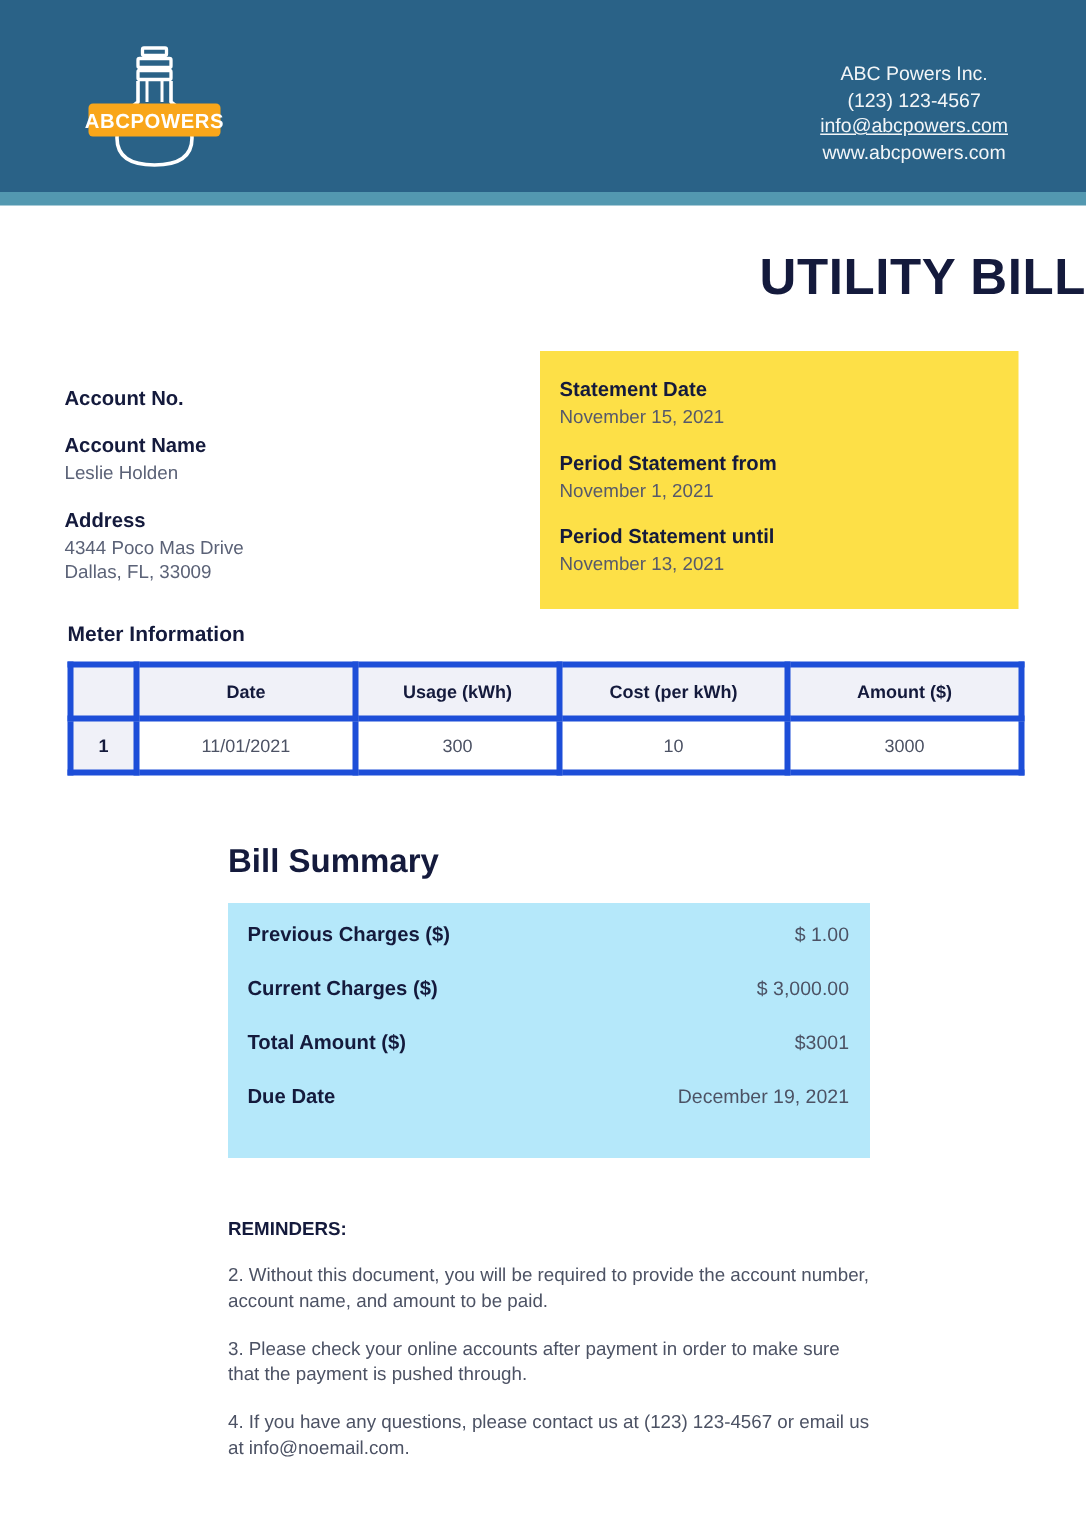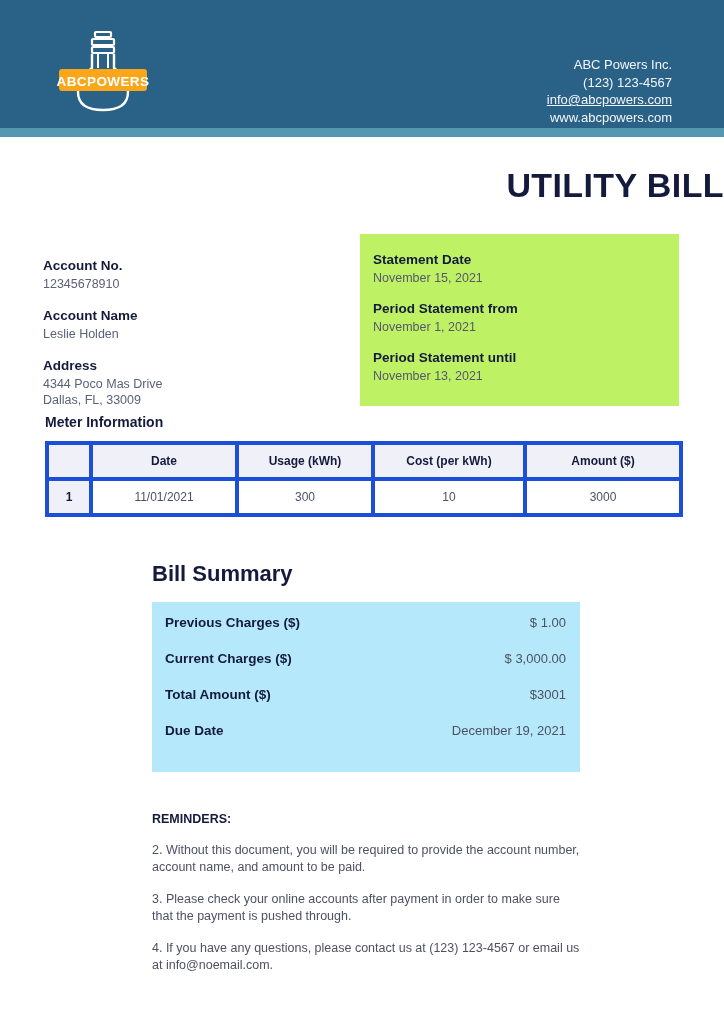--- a/index.html
+++ b/index.html
@@ -34,22 +34,22 @@
     top: 28px;
     width: 94px;
     height: 92px;
   }
   .logo svg { display: block; }
 
   
   .company-block {
     position: absolute;
     right: 52px;
-    top: 56px;
-    text-align: right;
+    top: 40px;
+    text-align: center;
     color: #f3f6f8;
     font-size: 13px;
     line-height: 17.5px;
   }
   .company-block div { white-space: nowrap; }
   .company-email {
     text-decoration: underline;
     color: #f3f6f8;
     cursor: pointer;
   }
@@ -90,21 +90,21 @@
     line-height: 16px;
   }
   .field-group { margin-bottom: 16px; }
 
   .statement-box {
     position: absolute;
     left: 360px;
     top: 0px;
     width: 319px;
     height: 172px;
-    background: #bef264;
+    background: #fde047;
     box-sizing: border-box;
     padding: 18px 0 0 13px;
   }
   .statement-box .field-group { margin-bottom: 15px; }
   .statement-box .field-label {
     color: #141a3c;
     font-size: 13.5px;
   }
   .statement-box .field-value {
     color: #56596b;
@@ -243,21 +243,20 @@
 </div>
 <div class="header-strip"></div>
 
 <div class="doc-title">UTILITY BILL</div>
 
 <div class="info-row">
 
   <div class="account-col">
     <div class="field-group">
       <div class="field-label">Account No.</div>
-      <div class="field-value">12345678910</div>
     </div>
     <div class="field-group">
       <div class="field-label">Account Name</div>
       <div class="field-value">Leslie Holden</div>
     </div>
     <div class="field-group">
       <div class="field-label">Address</div>
       <div class="field-value">4344 Poco Mas Drive</div>
       <div class="field-value">Dallas, FL, 33009</div>
     </div>

